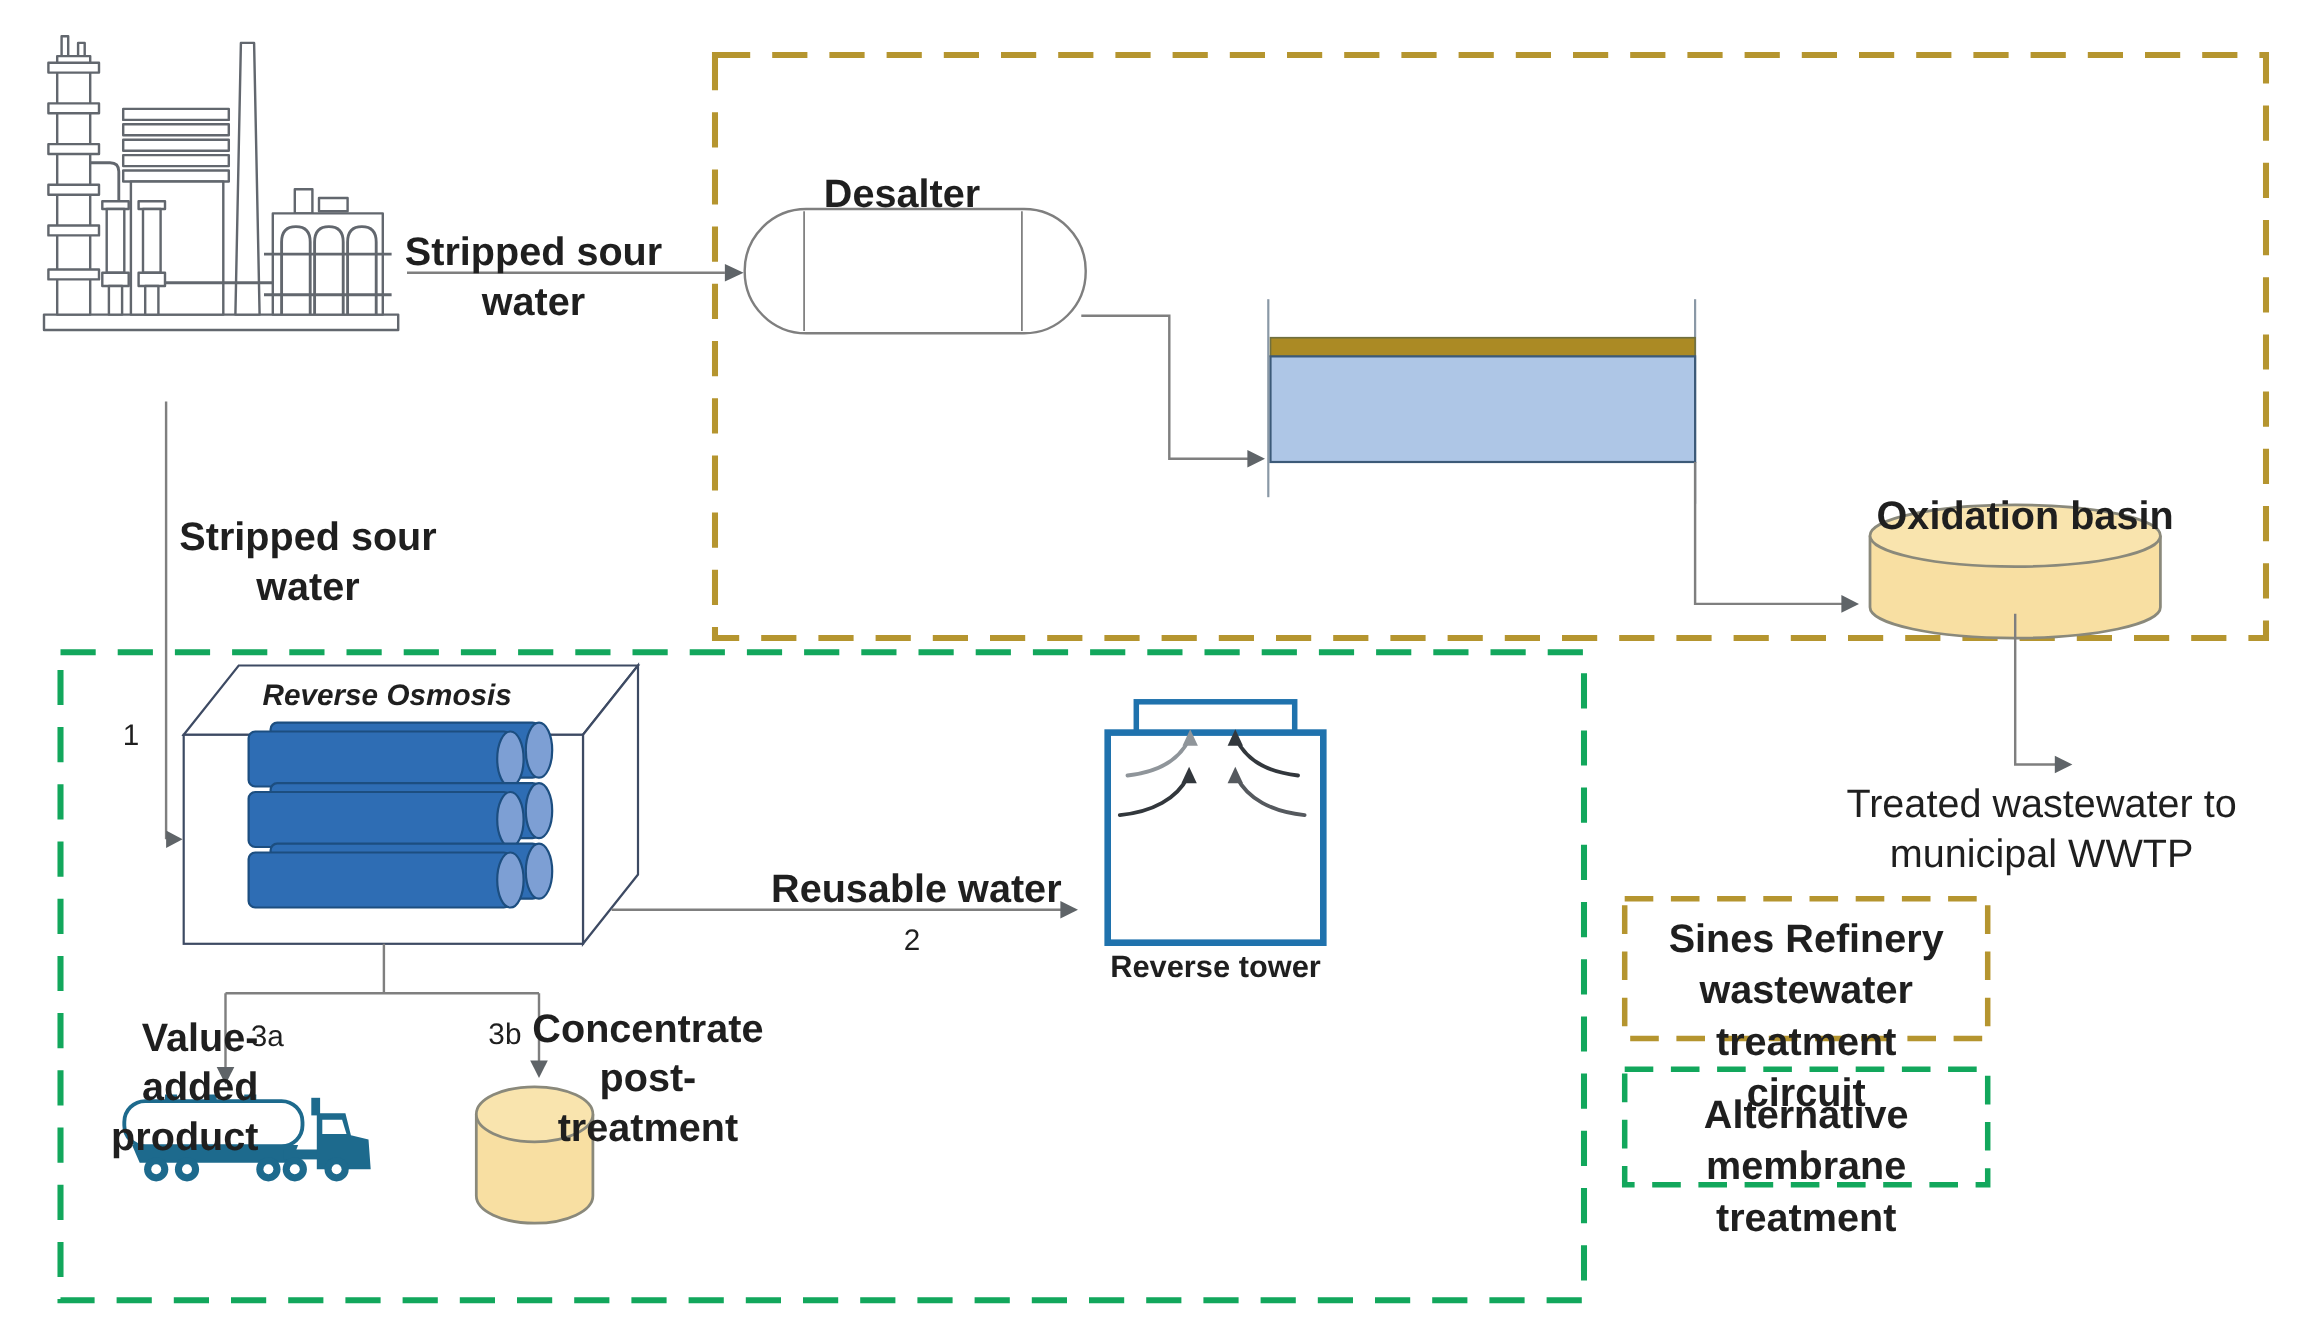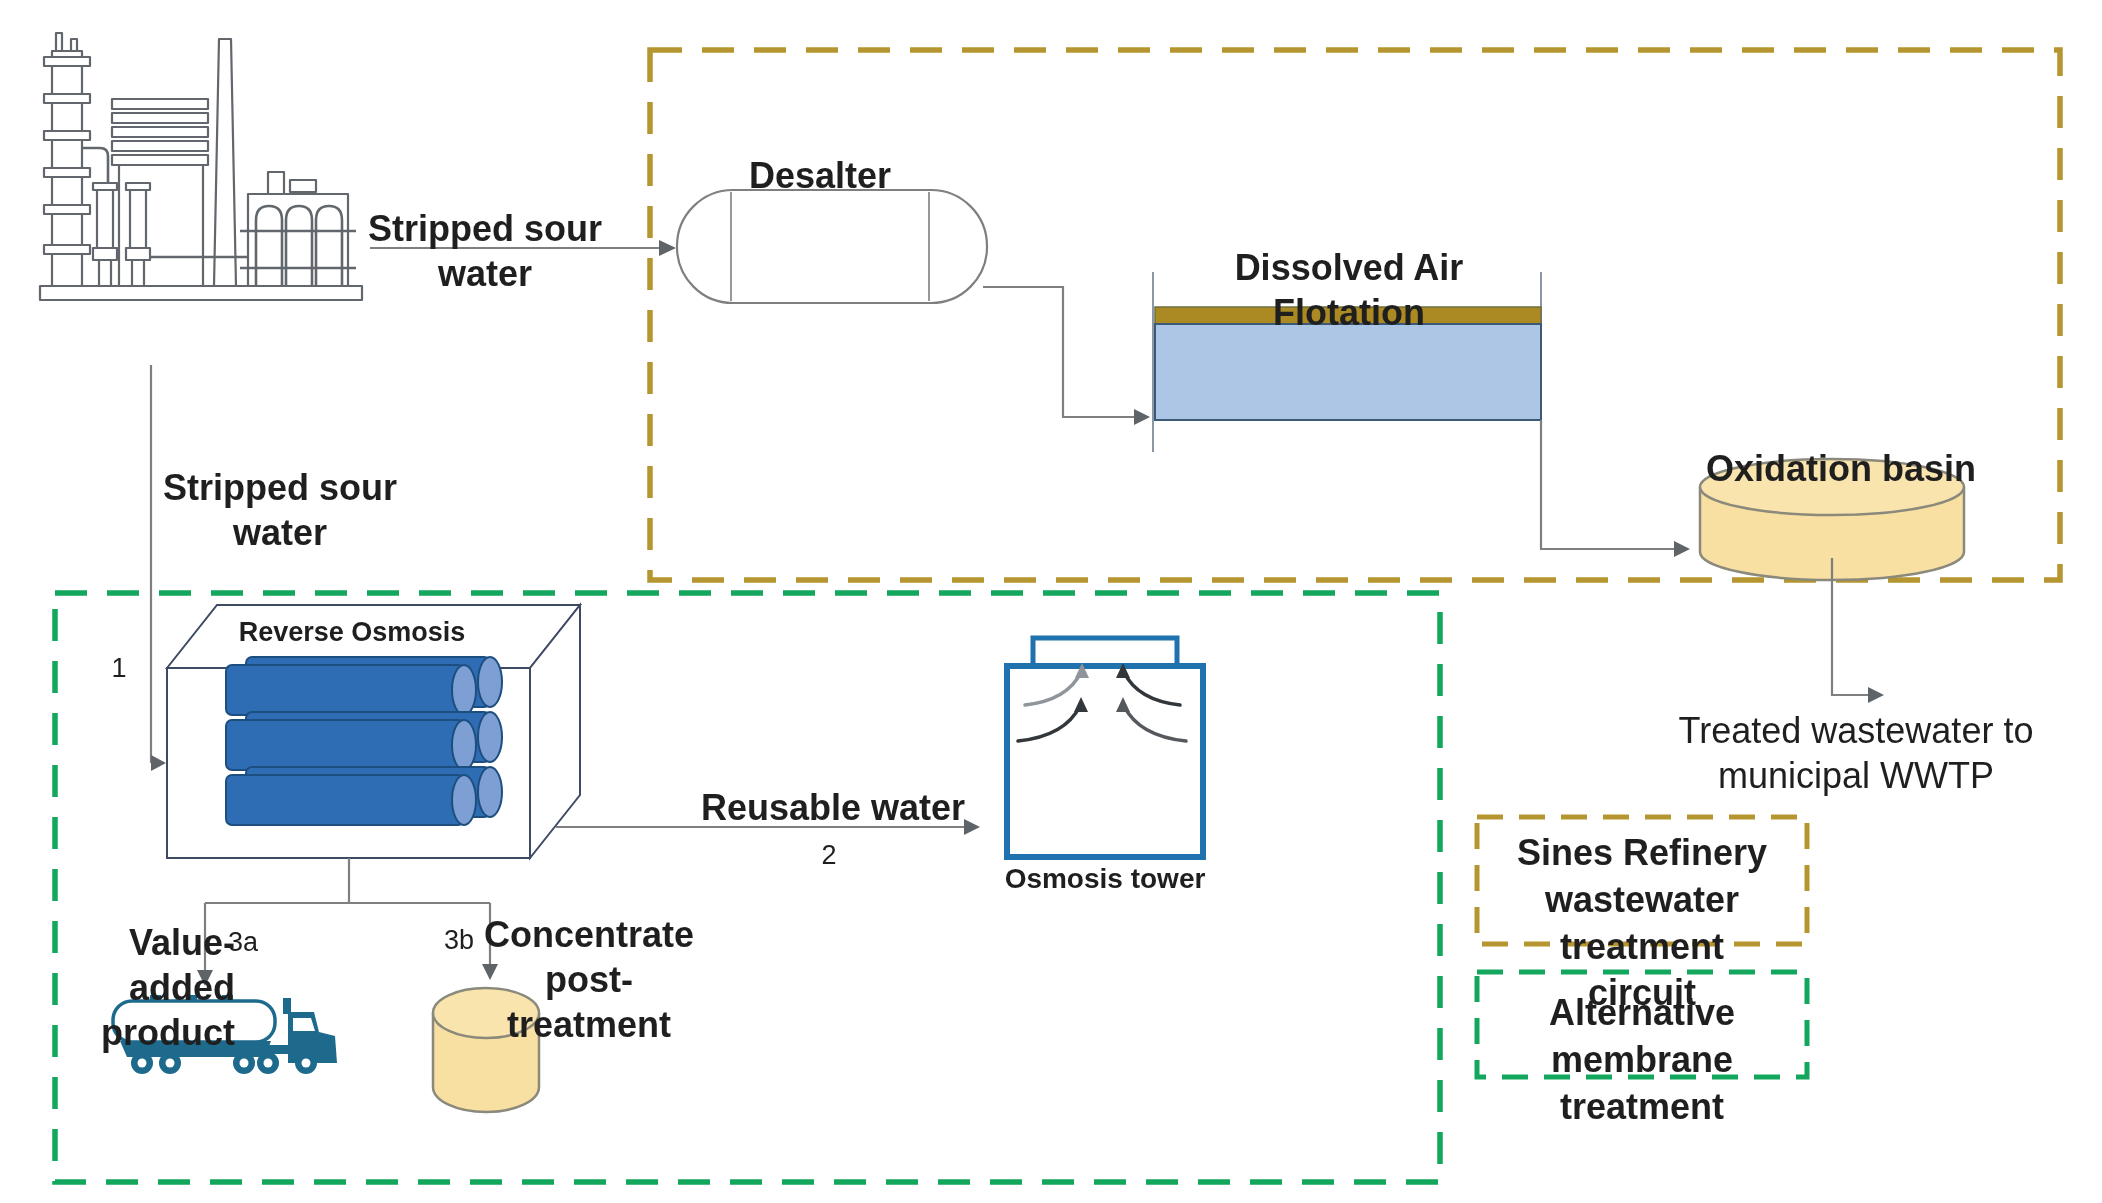--- a/index.html
+++ b/index.html
@@ -174,32 +174,31 @@
 
   <rect x="1477" y="817" width="330" height="127" class="olive-dash" stroke-width="5" stroke-dasharray="26 16"></rect>
   <rect x="1477" y="972" width="330" height="105" class="green-dash" stroke-width="5" stroke-dasharray="26 16"></rect>
 </svg>
 
 
   <div class="lbl bold" style="left:325px;top:206px;width:320px;">Stripped sour water</div>
 
   <div class="lbl bold" style="left:700px;top:153px;width:240px;">Desalter</div>
 
-  <div class="lbl bold" style="left:1189px;top:245px;width:320px;">Dissolved Air Flotation</div>
 
   <div class="lbl bold" style="left:1691px;top:446px;width:300px;">Oxidation basin</div>
 
   <div class="lbl" style="left:1676px;top:708px;width:360px;">
     <div>Treated wastewater to</div>
     <div>municipal WWTP</div>
   </div>
 
   <div class="lbl bold" style="left:160px;top:465px;width:240px;">Stripped sour water</div>
 
-  <div class="lbl bold" style="left:212px;top:616px;width:280px;font-size:27px;">Reverse Osmosis</div>
+  <div class="lbl bold" style="left:212px;top:616px;width:280px;font-size:27px;font-style:italic;">Reverse Osmosis</div>
 
   <div class="lbl" style="left:99px;top:652px;width:40px;font-size:27px;">1</div>
 
   <div class="lbl bold" style="left:683px;top:785px;width:300px;">Reusable water</div>
 
   <div class="lbl" style="left:809px;top:839px;width:40px;font-size:27px;">2</div>
 
   <div class="lbl bold" style="left:35px;top:920px;width:200px;text-align:right;">
     <div>Value-added</div>
     <div>product</div>
@@ -207,21 +206,21 @@
 
   <div class="lbl" style="left:211px;top:926px;width:40px;font-size:27px;margin-left:12px;">3a</div>
 
   <div class="lbl" style="left:439px;top:924px;width:40px;font-size:27px;">3b</div>
 
   <div class="lbl bold" style="left:464px;top:912px;width:250px;">
     <div>Concentrate</div>
     <div>post-treatment</div>
   </div>
 
-  <div class="lbl bold" style="left:955px;top:861px;width:300px;font-size:28px;">Osmosis tower</div>
+  <div class="lbl bold" style="left:955px;top:861px;width:300px;font-size:28px;">Reverse tower</div>
 
   <div class="lbl bold" style="left:1482px;top:990px;width:320px;line-height:1.3;">
     <div>Alternative membrane</div>
     <div>treatment</div>
   </div>
 
   <div class="lbl bold" style="left:1482px;top:830px;width:320px;line-height:1.3;">
     <div>Sines Refinery</div>
     <div>wastewater treatment</div>
     <div>circuit</div>

